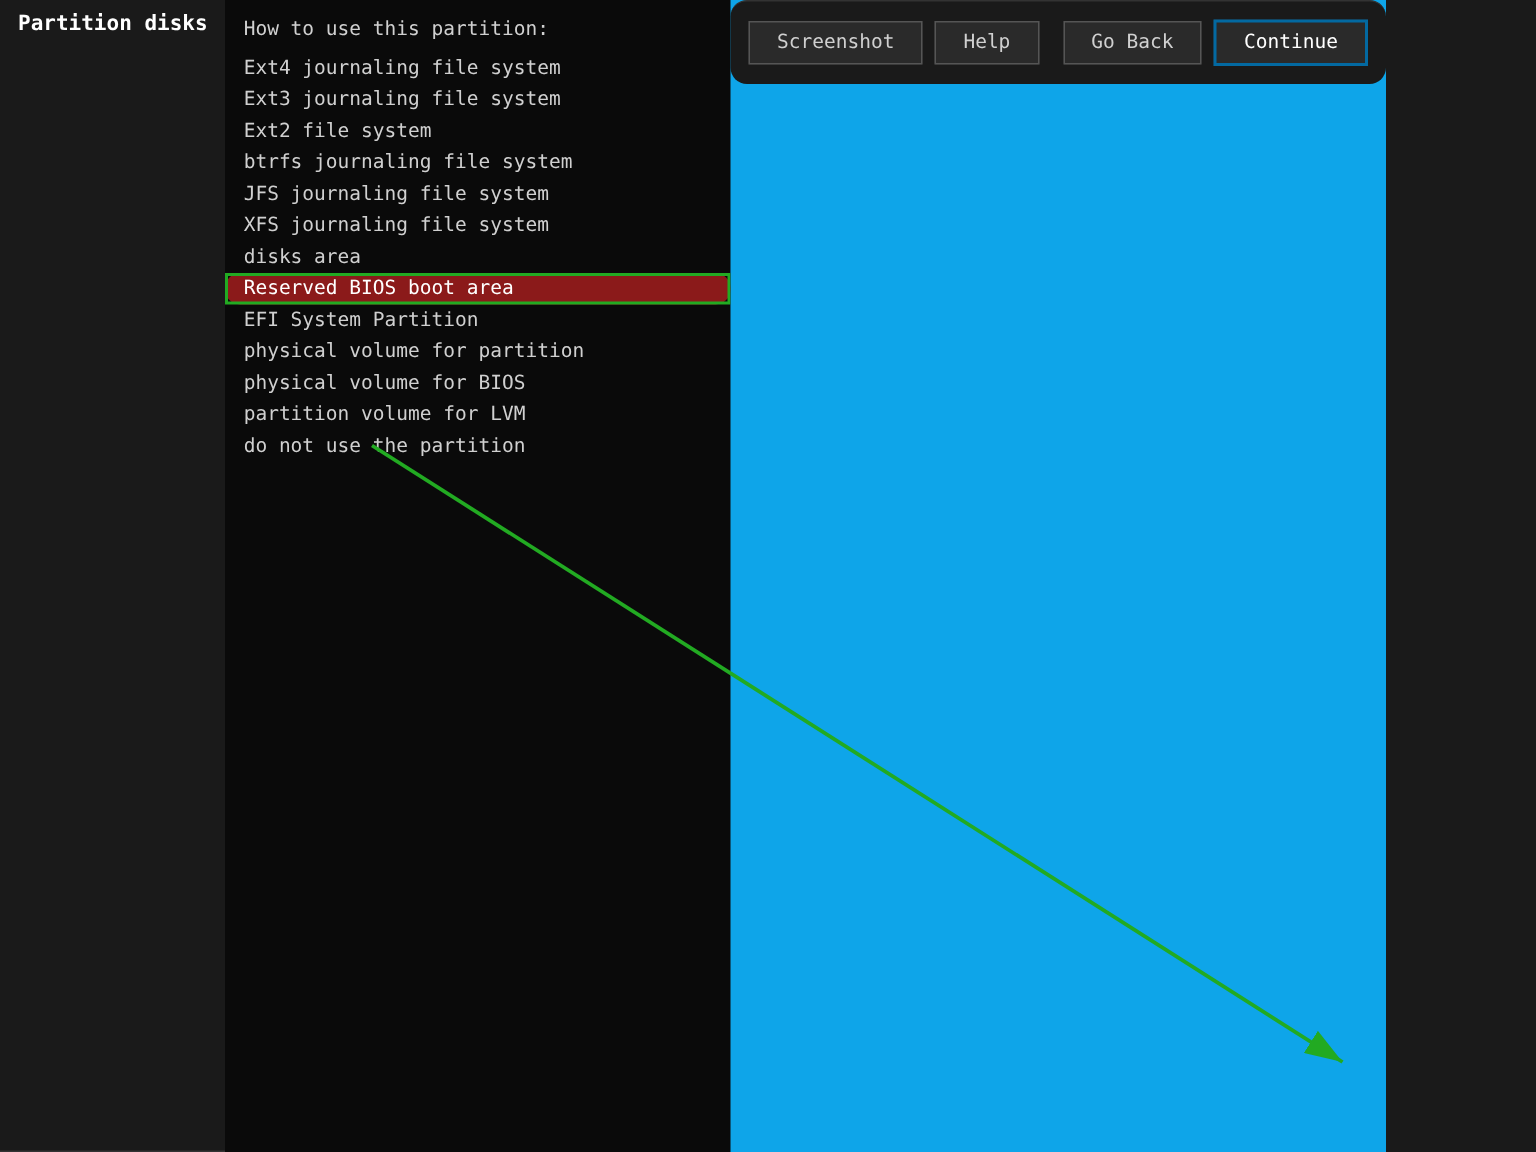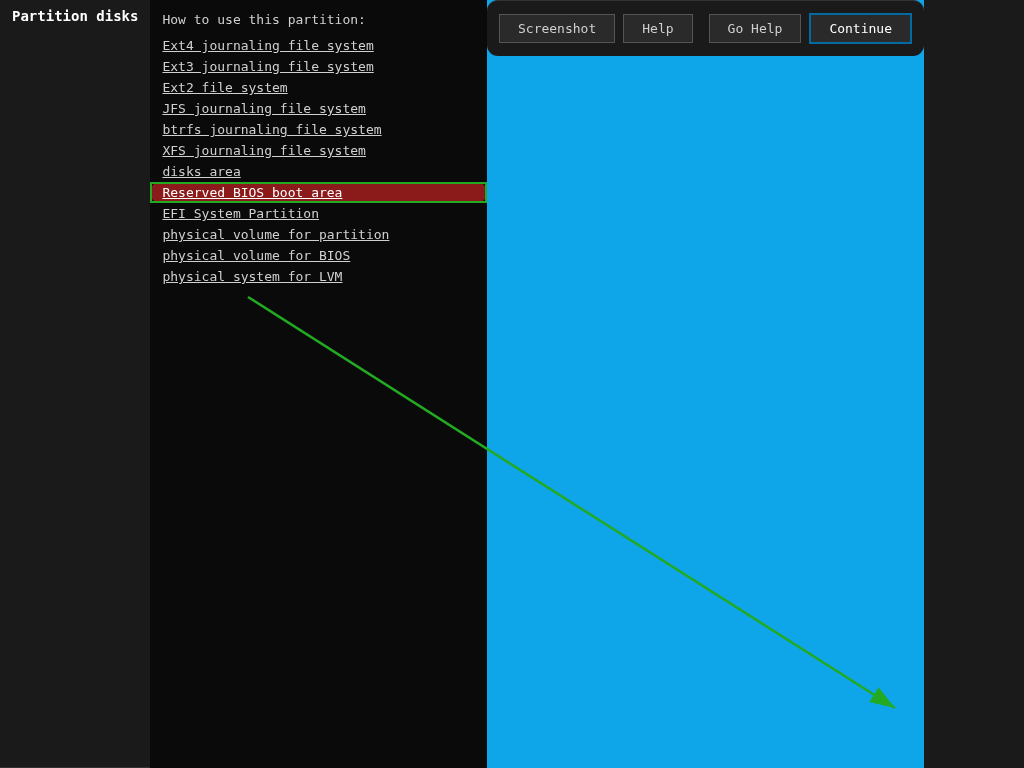--- a/index.html
+++ b/index.html
@@ -52,21 +52,20 @@
       list-style: none;
       width: 100%;
     }
 
     #partition-list li {
       padding: 3px 12px;
       color: #d0d0d0;
       cursor: pointer;
       font-size: 13px;
       white-space: nowrap;
-      text-decoration: underline;
     }
 
     #partition-list li.selected {
       background-color: #8b1a1a;
       color: #ffffff;
       position: relative;
       border-radius: 10px;
     }
 
     #partition-list li.selected .highlight-box {
@@ -128,40 +127,41 @@
     <span>Partition disks</span>
   </div>
 
   <div id="content-area">
     <div id="how-to-label">How to use this partition:</div>
 
     <ul id="partition-list">
       <li><span>Ext4 journaling file system</span></li>
       <li><span>Ext3 journaling file system</span></li>
       <li><span>Ext2 file system</span></li>
+      <li><span>btrfs journaling file system</span></li>
       <li><span>JFS journaling file system</span></li>
-      <li><span>btrfs journaling file system</span></li>
       <li><span>XFS journaling file system</span></li>
       <li><span>disks area</span></li>
       <li class="selected">
         <div class="highlight-box"></div>
         <span>Reserved BIOS boot area</span>
       </li>
       <li><span>EFI System Partition</span></li>
       <li><span>physical volume for partition</span></li>
       <li><span>physical volume for BIOS</span></li>
-      <li><span>physical system for LVM</span></li>
+      <li><span>partition volume for LVM</span></li>
+      <li><span>do not use the partition</span></li>
     </ul>
   </div>
 
   <div id="bottom-bar">
     <button class="bottom-btn">Screenshot</button>
     <button class="bottom-btn">Help</button>
     <div class="spacer"></div>
-    <button class="bottom-btn">Go Help</button>
+    <button class="bottom-btn">Go Back</button>
     <button class="bottom-btn primary">Continue</button>
   </div>
 </div>
 
 <svg id="annotation-overlay">
 
   <defs>
     <marker id="arrowhead" markerWidth="10" markerHeight="7" refX="10" refY="3.5" orient="auto">
       <polygon points="0 0, 10 3.5, 0 7" fill="#22aa22"></polygon>
     </marker>

